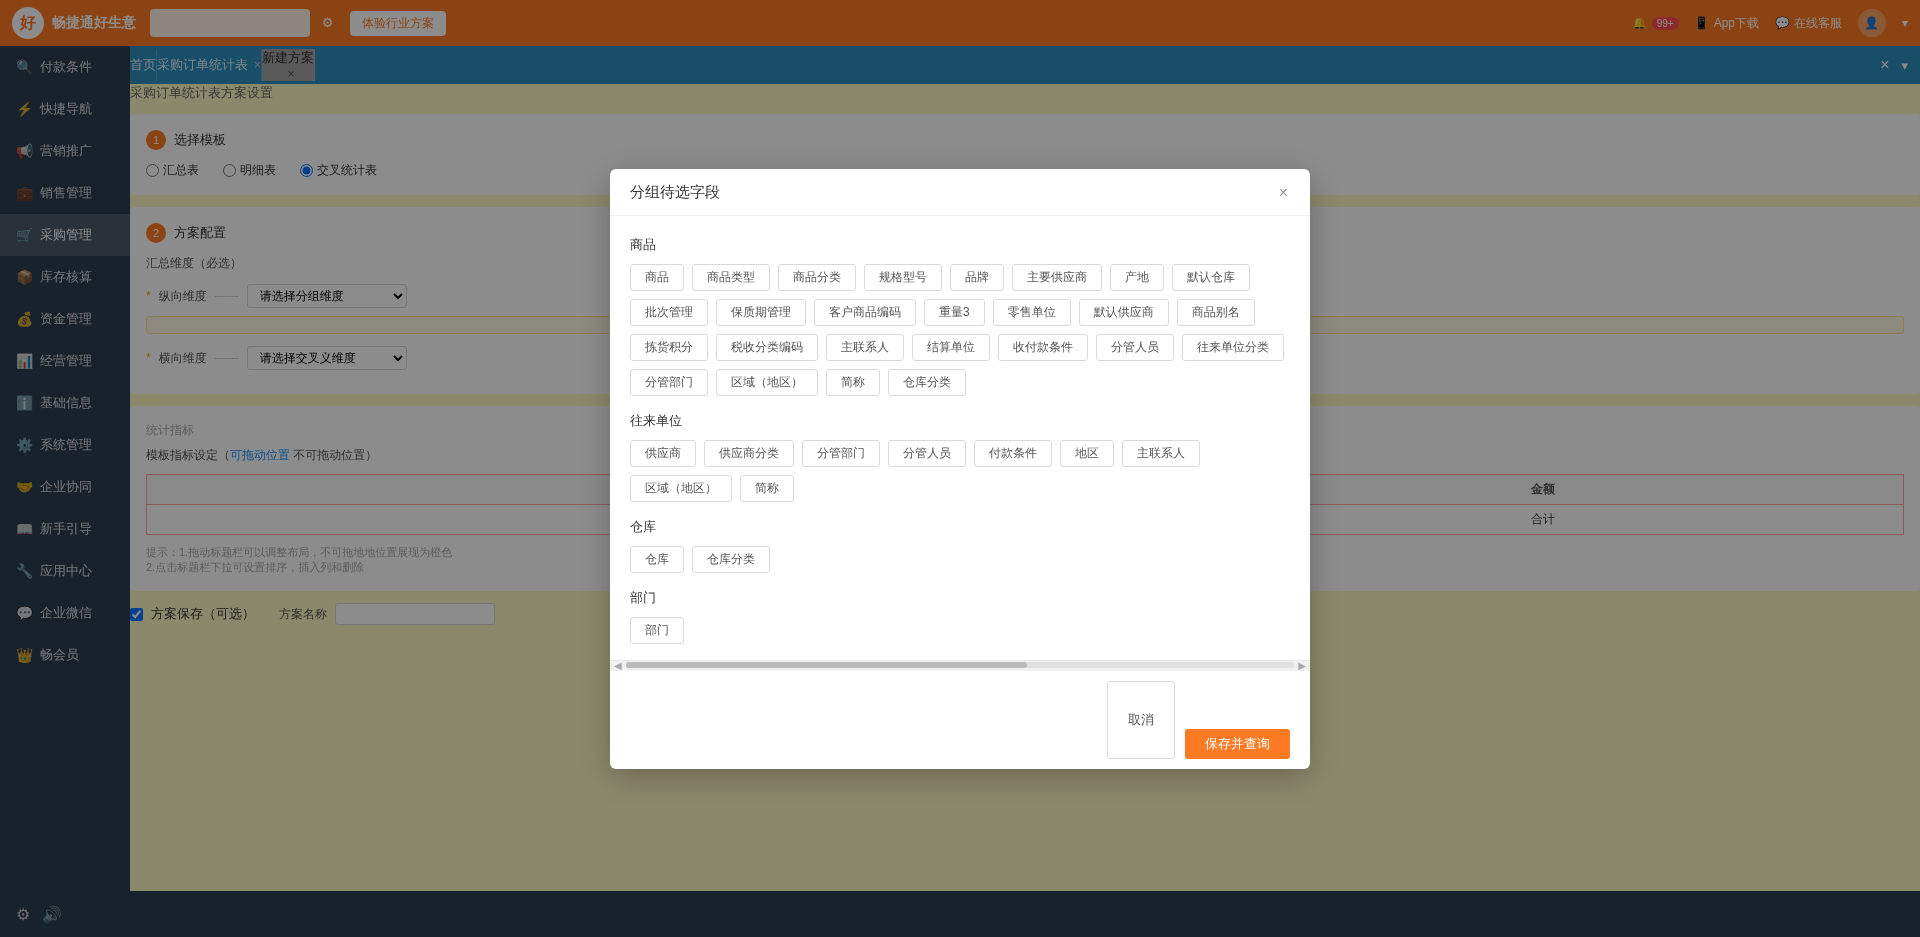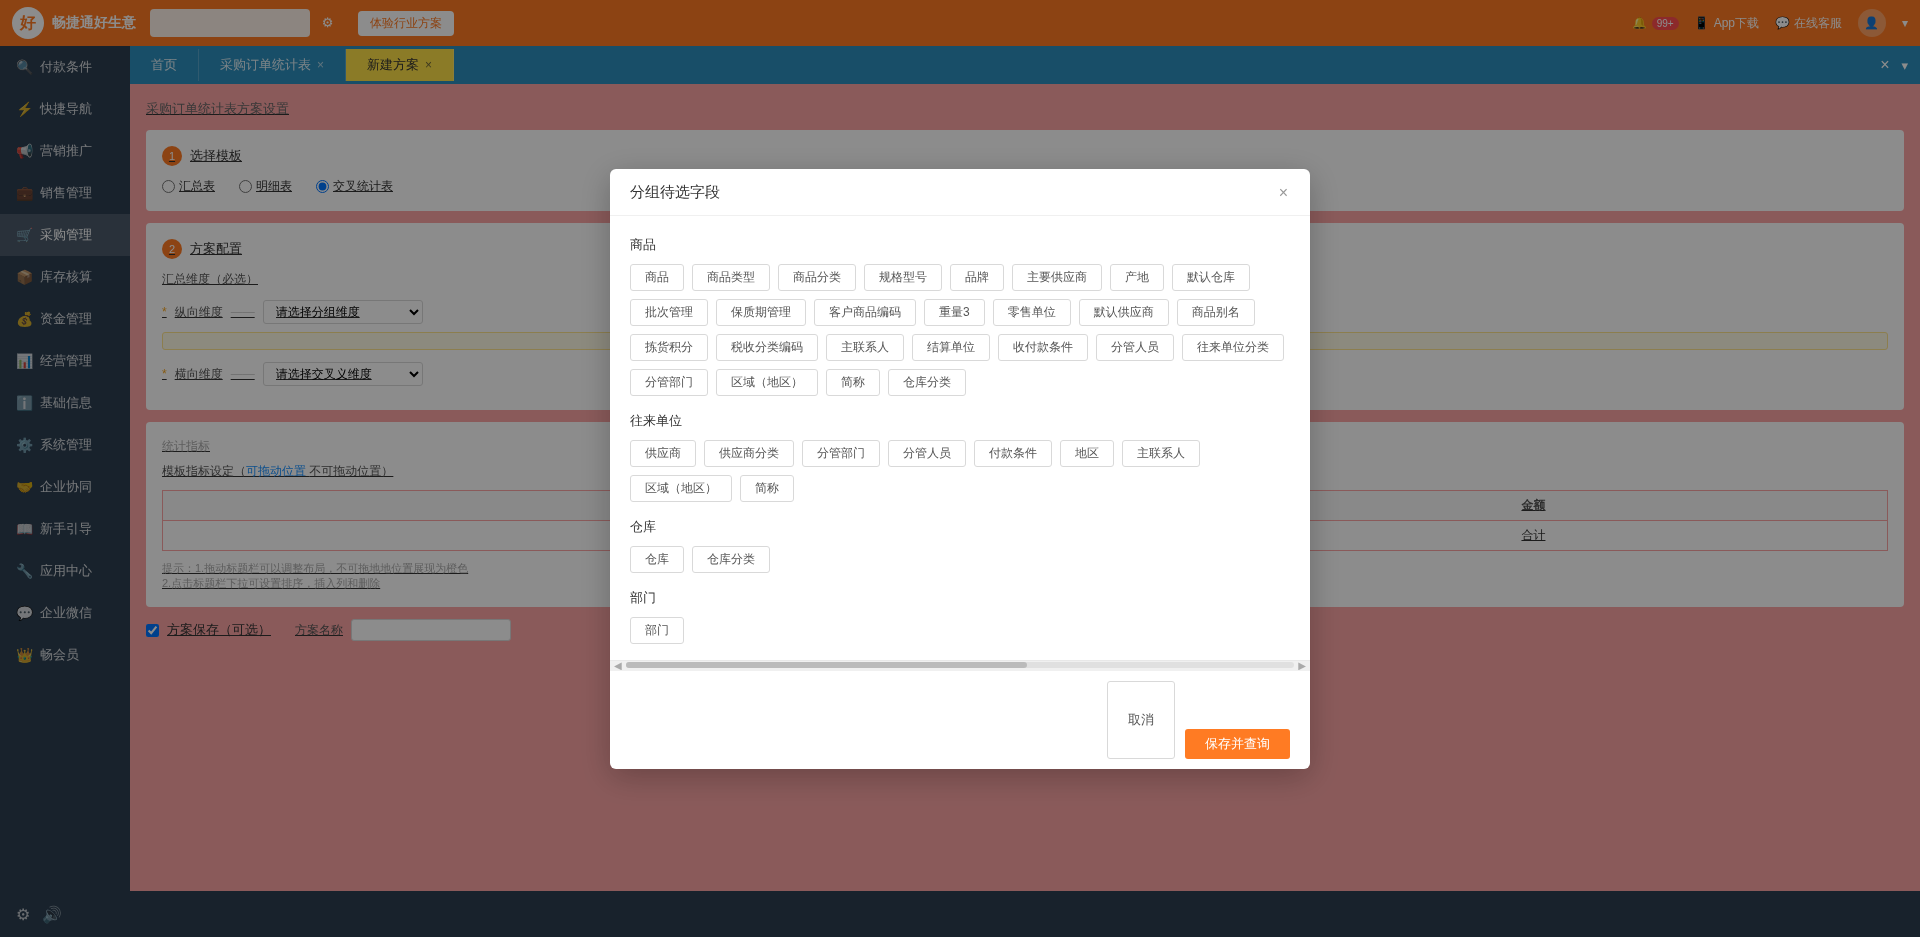--- a/index.html
+++ b/index.html
@@ -48,21 +48,21 @@
       background: rgba(255,255,255,0.9);
     }
     .header-btn {
       background: white;
       color: #ff7b23;
       border: none;
       border-radius: 4px;
       padding: 4px 12px;
       cursor: pointer;
       font-size: 12px;
-      margin-left: 8px;
+      margin-left: 0;
     }
     .header-right {
       margin-left: auto;
       display: flex;
       align-items: center;
       color: white;
       font-size: 12px;
       gap: 16px;
     }
     .header-right-item {
@@ -95,31 +95,32 @@
       align-items: center;
       padding: 0 0 0 0;
       position: fixed;
       top: 46px; left: 130px; right: 0;
       z-index: 99;
     }
     .tab-item {
       height: 32px;
       display: flex;
       align-items: center;
-      padding: 0 21px;
+      padding: 0 0;
       cursor: pointer;
       color: rgba(255,255,255,0.85);
       font-size: 13px;
       border-right: 1px solid rgba(255,255,255,0.2);
       white-space: nowrap;
       position: relative;
     }
     .tab-item.active {
-      background: #fde047;
+      background: #a3a3a3;
       color: #333;
+      flex-direction: column;
     }
     .tab-close {
       margin-left: 6px;
       font-size: 12px;
       opacity: 0.7;
       cursor: pointer;
     }
 
     
     .sidebar {
@@ -148,24 +149,22 @@
       font-size: 14px;
     }
 
     
     .main-content {
       position: fixed;
       top: 84px;
       left: 130px;
       right: 0;
       bottom: 46px;
-      background: #fca5a5;
+      background: #fef9c3;
       overflow: auto;
-      padding: 16px;
-      text-decoration: underline;
     }
 
     
     .bottom-bar {
       position: fixed;
       bottom: 0; left: 0; right: 0;
       height: 46px;
       background: #2c3e50;
       display: flex;
       align-items: center;

